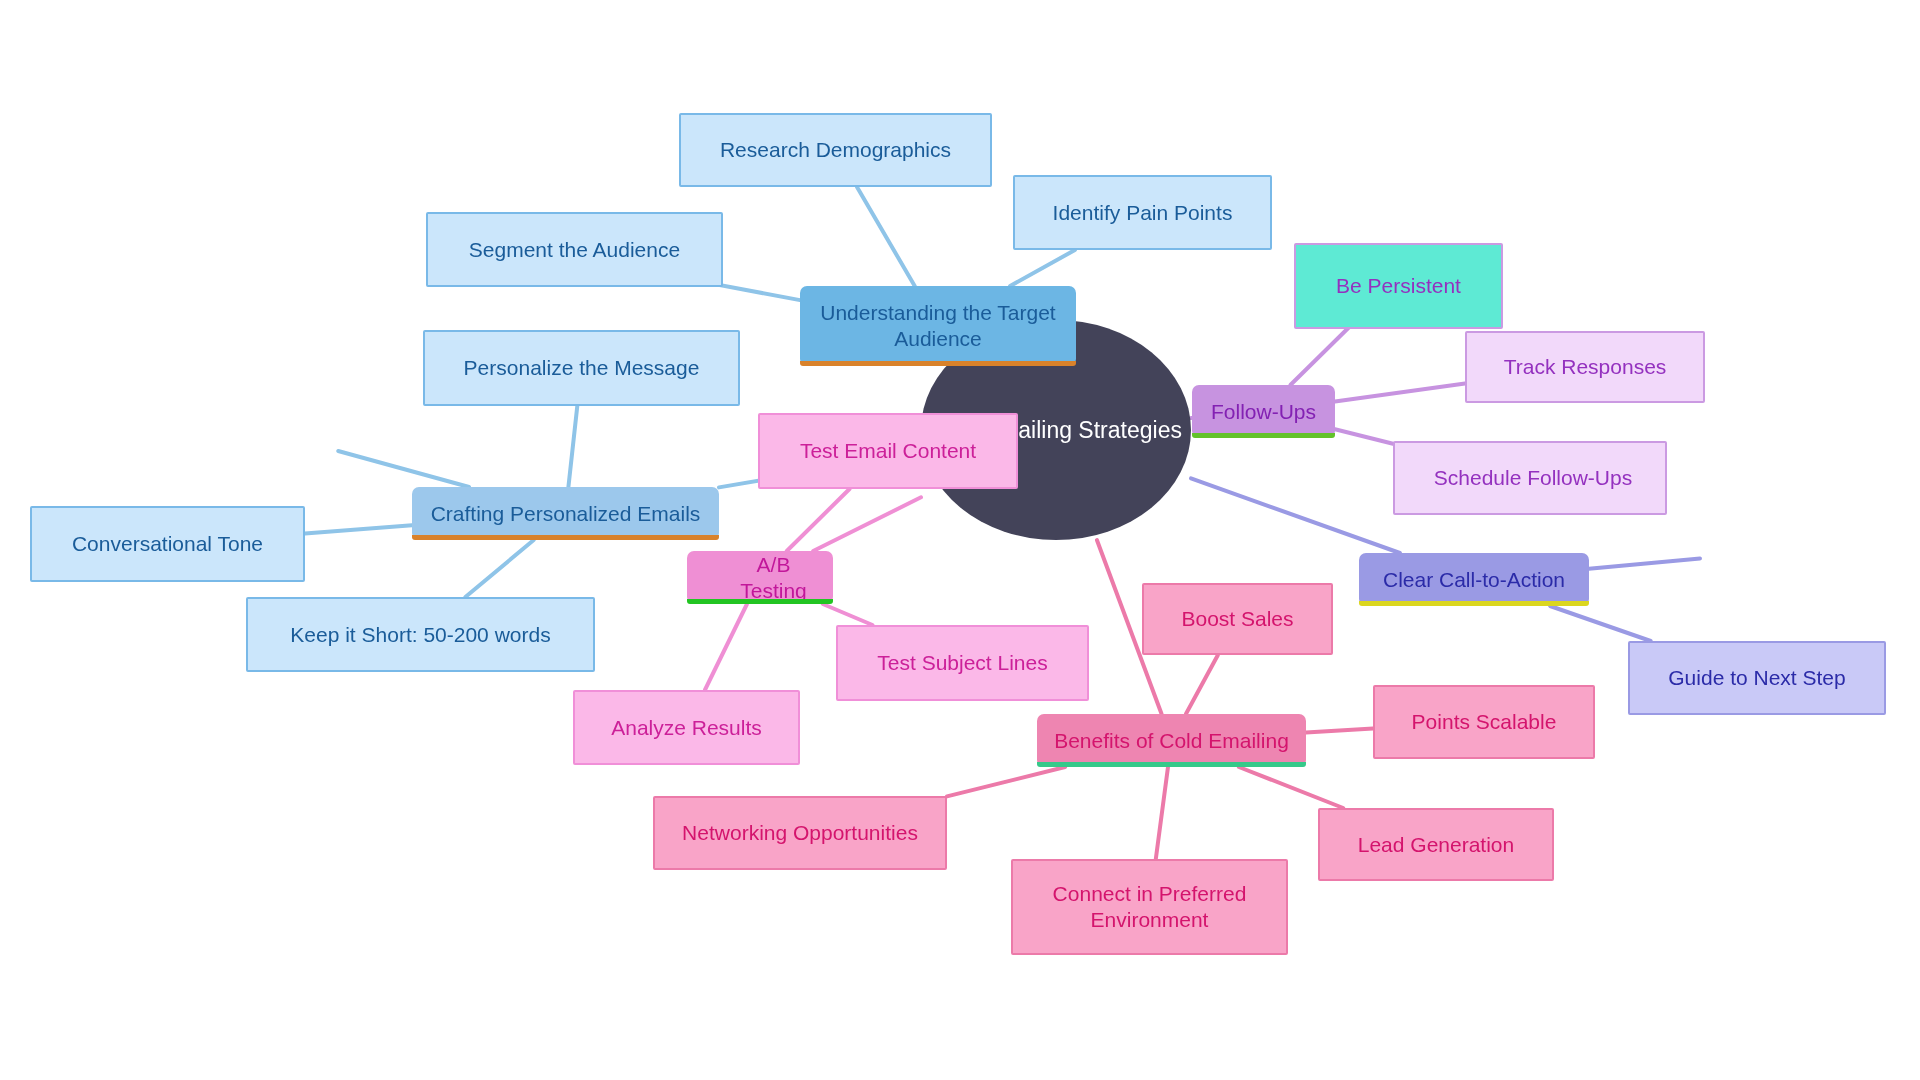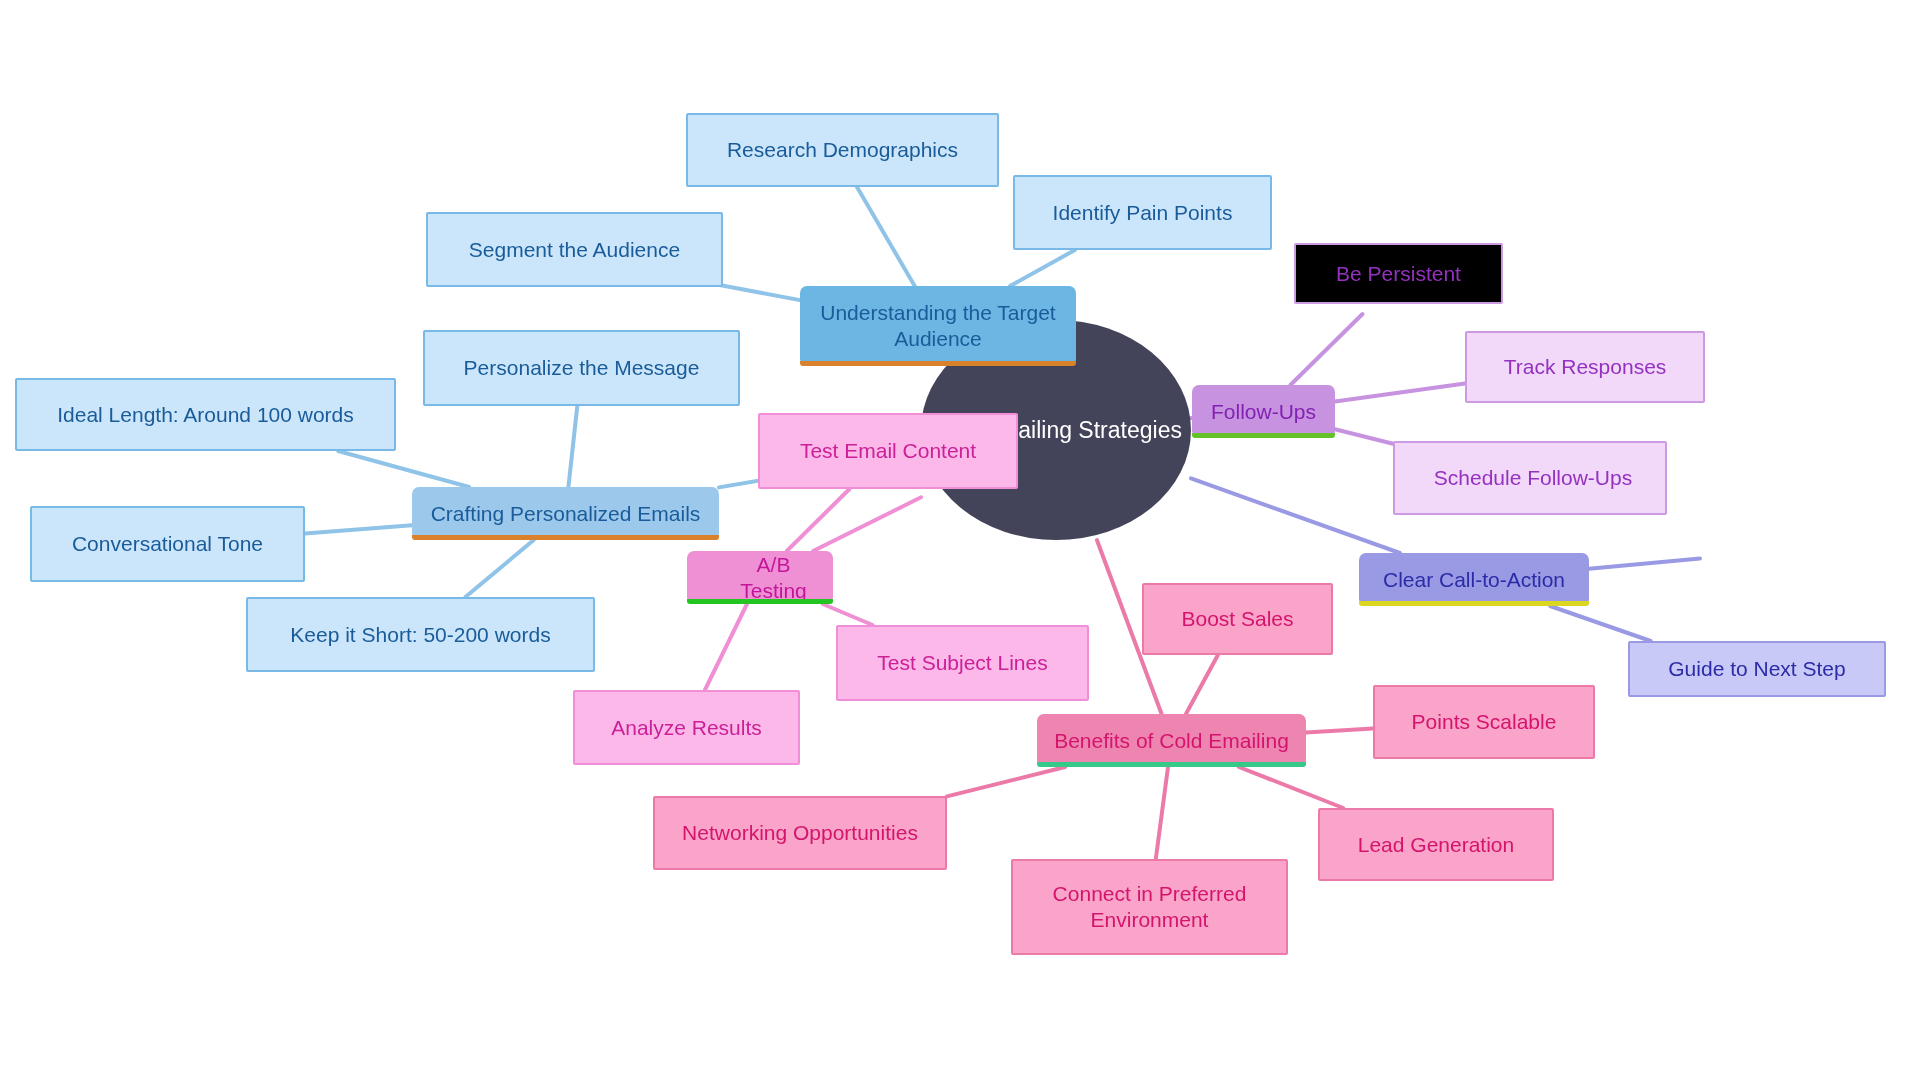--- a/index.html
+++ b/index.html
@@ -97,38 +97,37 @@
       <line x1="1096.9" y1="540.0" x2="1161.6" y2="714.0" stroke="#ec7aa9" stroke-width="4" stroke-linecap="round"></line>
       <line x1="1185.9" y1="714.0" x2="1217.9" y2="655.0" stroke="#ec7aa9" stroke-width="4" stroke-linecap="round"></line>
       <line x1="1306.0" y1="732.5" x2="1373.0" y2="728.6" stroke="#ec7aa9" stroke-width="4" stroke-linecap="round"></line>
       <line x1="1238.9" y1="767.0" x2="1343.2" y2="808.0" stroke="#ec7aa9" stroke-width="4" stroke-linecap="round"></line>
       <line x1="1065.1" y1="767.0" x2="947.0" y2="796.4" stroke="#ec7aa9" stroke-width="4" stroke-linecap="round"></line>
       <line x1="1168.0" y1="767.0" x2="1155.8" y2="859.0" stroke="#ec7aa9" stroke-width="4" stroke-linecap="round"></line>
     </svg>
 <div class="node root" style="left: 921px; top: 320px; width: 270px; height: 220px; background: rgb(67, 67, 89); color: rgb(255, 255, 255);"><span>Cold Emailing Strategies</span></div>
     <div class="node branch" style="left: 800px; top: 286px; width: 276px; height: 80px; background: rgb(108, 182, 228); color: rgb(26, 92, 153);"><span class="underline" style="background: rgb(217, 130, 43);"></span><span>Understanding the Target
 Audience</span></div>
-    <div class="node leaf" style="left: 679px; top: 113px; width: 313px; height: 74px; background: rgb(203, 230, 251); border-color: rgb(121, 185, 232); color: rgb(26, 92, 153); margin-left: 7px;"><span>Research Demographics</span></div>
+    <div class="node leaf" style="left: 679px; top: 113px; width: 313px; height: 74px; background: rgb(203, 230, 251); border-color: rgb(121, 185, 232); color: rgb(26, 92, 153);"><span>Research Demographics</span></div>
     <div class="node leaf" style="left: 1013px; top: 175px; width: 259px; height: 75px; background: rgb(203, 230, 251); border-color: rgb(121, 185, 232); color: rgb(26, 92, 153);"><span>Identify Pain Points</span></div>
     <div class="node leaf" style="left: 382px; top: 212px; width: 297px; height: 75px; background: rgb(203, 230, 251); border-color: rgb(121, 185, 232); color: rgb(26, 92, 153); margin-left: 44px;"><span>Segment the Audience</span></div>
     <div class="node branch" style="left: 412px; top: 487px; width: 307px; height: 53px; background: rgb(156, 200, 236); color: rgb(26, 92, 153);"><span class="underline" style="background: rgb(217, 130, 43);"></span><span>Crafting Personalized Emails</span></div>
     <div class="node leaf" style="left: 423px; top: 330px; width: 317px; height: 76px; background: rgb(203, 230, 251); border-color: rgb(121, 185, 232); color: rgb(26, 92, 153);"><span>Personalize the Message</span></div>
-    <div class="node leaf" style="left: 15px; top: 378px; width: 381px; height: 73px; background: rgb(203, 230, 251); border-color: rgb(121, 185, 232); color: rgb(26, 92, 153);"><span>Ideal Length: Around 100 words</span></div>
     <div class="node leaf" style="left: 30px; top: 506px; width: 275px; height: 76px; background: rgb(203, 230, 251); border-color: rgb(121, 185, 232); color: rgb(26, 92, 153);"><span>Conversational Tone</span></div>
     <div class="node leaf" style="left: 246px; top: 597px; width: 349px; height: 75px; background: rgb(203, 230, 251); border-color: rgb(121, 185, 232); color: rgb(26, 92, 153);"><span>Keep it Short: 50-200 words</span></div>
     <div class="node branch" style="left: 687px; top: 551px; width: 146px; height: 53px; background: rgb(239, 143, 212); color: rgb(194, 23, 154); padding-left: 37px;"><span class="underline" style="background: rgb(34, 197, 34);"></span><span>A/B Testing</span></div>
     <div class="node leaf" style="left: 758px; top: 413px; width: 260px; height: 76px; background: rgb(251, 184, 232); border-color: rgb(240, 143, 216); color: rgb(204, 32, 153);"><span>Test Email Content</span></div>
     <div class="node leaf" style="left: 836px; top: 625px; width: 253px; height: 76px; background: rgb(251, 184, 232); border-color: rgb(240, 143, 216); color: rgb(204, 32, 153);"><span>Test Subject Lines</span></div>
     <div class="node leaf" style="left: 573px; top: 690px; width: 227px; height: 75px; background: rgb(251, 184, 232); border-color: rgb(240, 143, 216); color: rgb(204, 32, 153);"><span>Analyze Results</span></div>
     <div class="node branch" style="left: 1192px; top: 385px; width: 143px; height: 53px; background: rgb(199, 147, 224); color: rgb(131, 33, 179);"><span class="underline" style="background: rgb(99, 194, 42);"></span><span>Follow-Ups</span></div>
-    <div class="node leaf" style="left: 1294px; top: 243px; width: 209px; height: 61px; background: #000000; border-color: rgb(203, 154, 226); color: rgb(148, 49, 191); align-items: center;"><span>Be Persistent</span></div>
+    <div class="node leaf" style="left: 1294px; top: 243px; width: 209px; height: 86px; background: #5eead4; border-color: rgb(203, 154, 226); color: rgb(148, 49, 191); align-items: center;"><span>Be Persistent</span></div>
     <div class="node leaf" style="left: 1465px; top: 331px; width: 240px; height: 72px; background: rgb(242, 217, 250); border-color: rgb(203, 154, 226); color: rgb(148, 49, 191);"><span>Track Responses</span></div>
     <div class="node leaf" style="left: 1393px; top: 441px; width: 274px; height: 74px; background: rgb(242, 217, 250); border-color: rgb(203, 154, 226); color: rgb(148, 49, 191); padding-left: 16px;"><span>Schedule Follow-Ups</span></div>
     <div class="node branch" style="left: 1359px; top: 553px; width: 230px; height: 53px; background: rgb(154, 154, 228); color: rgb(43, 43, 168);"><span class="underline" style="background: rgb(219, 214, 31);"></span><span>Clear Call-to-Action</span></div>
-    <div class="node leaf" style="left: 1628px; top: 641px; width: 258px; height: 56px; background: rgb(201, 201, 247); border-color: rgb(154, 154, 228); color: rgb(43, 43, 168);"><span>Guide to Next Step</span></div>
+    <div class="node leaf" style="left: 1628px; top: 641px; width: 258px; height: 74px; background: rgb(201, 201, 247); border-color: rgb(154, 154, 228); color: rgb(43, 43, 168);"><span>Guide to Next Step</span></div>
     <div class="node branch" style="left: 1037px; top: 714px; width: 269px; height: 53px; background: rgb(238, 133, 177); color: rgb(212, 20, 109);"><span class="underline" style="background: rgb(54, 201, 138);"></span><span>Benefits of Cold Emailing</span></div>
     <div class="node leaf" style="left: 1142px; top: 583px; width: 191px; height: 72px; background: rgb(249, 164, 200); border-color: rgb(236, 122, 169); color: rgb(212, 20, 109);"><span>Boost Sales</span></div>
     <div class="node leaf" style="left: 1373px; top: 685px; width: 222px; height: 74px; background: rgb(249, 164, 200); border-color: rgb(236, 122, 169); color: rgb(212, 20, 109);"><span>Points Scalable</span></div>
     <div class="node leaf" style="left: 1318px; top: 808px; width: 236px; height: 73px; background: rgb(249, 164, 200); border-color: rgb(236, 122, 169); color: rgb(212, 20, 109);"><span>Lead Generation</span></div>
     <div class="node leaf" style="left: 653px; top: 796px; width: 294px; height: 74px; background: rgb(249, 164, 200); border-color: rgb(236, 122, 169); color: rgb(212, 20, 109);"><span>Networking Opportunities</span></div>
     <div class="node leaf" style="left: 1011px; top: 859px; width: 277px; height: 96px; background: rgb(249, 164, 200); border-color: rgb(236, 122, 169); color: rgb(212, 20, 109);"><span>Connect in Preferred
 Environment</span></div>
   </div>
 
 </body></html>

